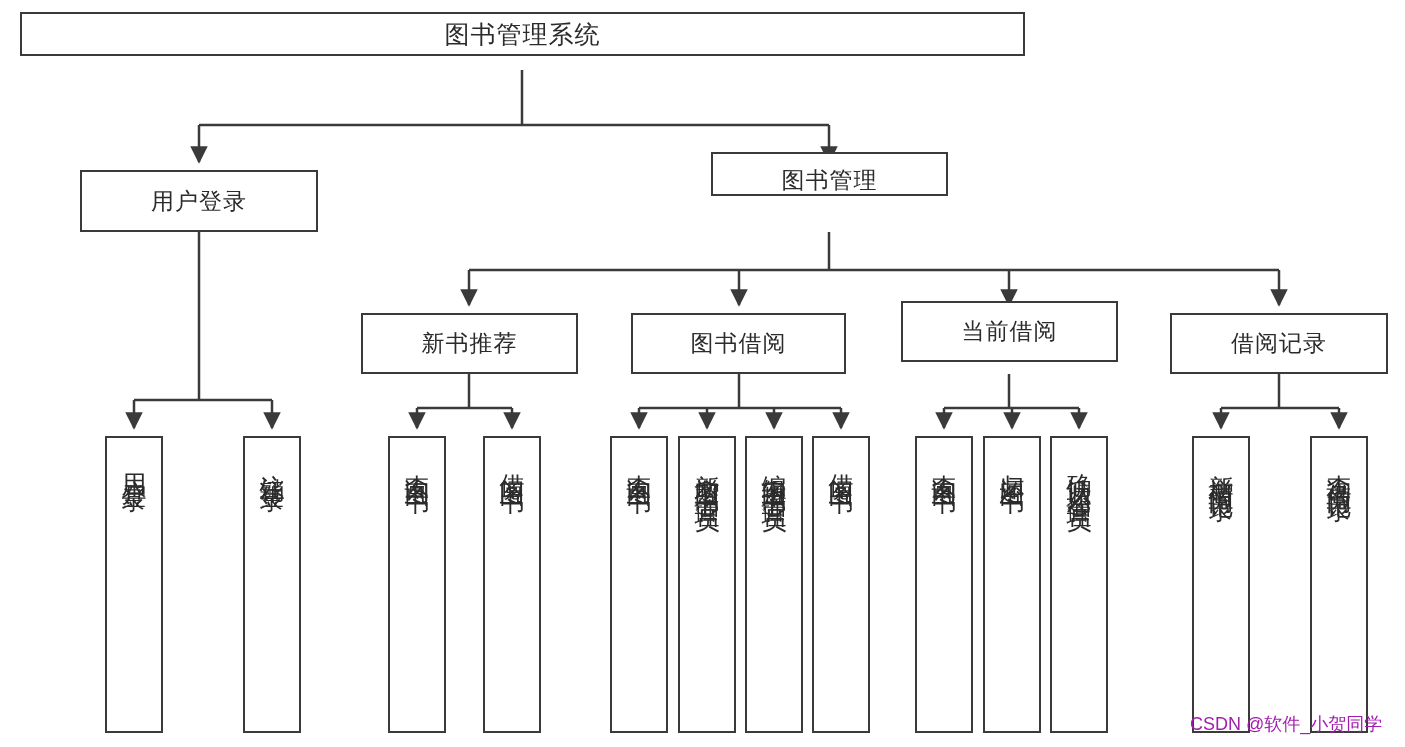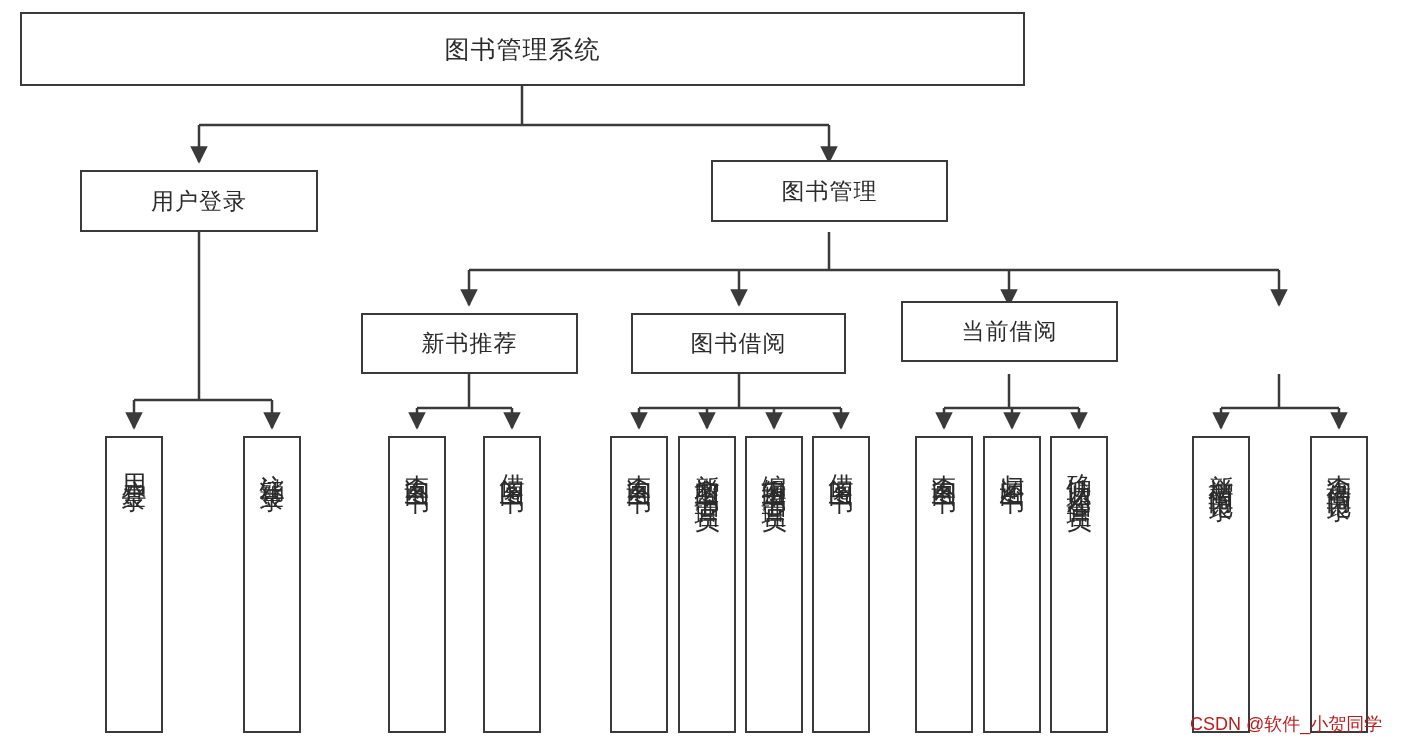--- a/index.html
+++ b/index.html
@@ -38,24 +38,24 @@
     justify-content:center;
     padding-top:16px;
   }
   .node.vert .label{
     writing-mode:vertical-rl;
     text-orientation:upright;
     font-size:25px;
     letter-spacing:5px;
     line-height:1;
   }
-  #title-node{left:20px;top:12px;width:1005px;height:74px;}
+  #title-node{left:20px;top:12px;width:1005px;height:44px;}
   #title-node .label{font-size:25px;}
   #node-user-login{left:80px;top:170px;width:238px;height:62px;}
-  #node-book-manage{left:711px;top:160px;width:237px;height:62px;}
+  #node-book-manage{left:711px;top:152px;width:237px;height:44px;align-items:flex-end;}
   #node-new-book{left:361px;top:313px;width:217px;height:61px;}
   #node-book-borrow{left:631px;top:313px;width:215px;height:61px;}
   #node-current-borrow{left:901px;top:301px;width:217px;height:61px;}
   #node-borrow-record{left:1170px;top:313px;width:218px;height:61px;}
   .leaf{top:436px;height:297px;}
   #leaf-user-login{left:105px;width:58px;}
   #leaf-user-logout{left:243px;width:58px;}
   #leaf-nb-query{left:388px;width:58px;}
   #leaf-nb-borrow{left:483px;width:58px;}
   #leaf-bb-query{left:610px;width:58px;}
@@ -64,21 +64,21 @@
   #leaf-bb-borrow{left:812px;width:58px;}
   #leaf-cb-query{left:915px;width:58px;}
   #leaf-cb-return{left:983px;width:58px;}
   #leaf-cb-confirm{left:1050px;width:58px;}
   #leaf-br-add{left:1192px;width:58px;}
   #leaf-br-query{left:1310px;width:58px;}
   #watermark{
     position:absolute;
     left:1190px;top:712px;
     font-size:18px;
-    color:#b91c1c;
+    color:#a21caf;
     white-space:nowrap;
     font-family:"Liberation Sans","DejaVu Sans",sans-serif;
   }
 </style>
 </head>
 <body>
 
 <div id="diagram-root">
 
   <svg class="connectors" viewBox="0 0 1405 747">
@@ -144,20 +144,23 @@
 
   <div class="node horiz" id="node-book-borrow">
     <span class="label">图书借阅</span>
   </div>
   <div class="node horiz" id="node-new-book">
     <span class="label">新书推荐</span>
   </div>
   <div class="node horiz" id="node-current-borrow">
     <span class="label">当前借阅</span>
   </div>
+  <div class="node horiz" id="node-borrow-record">
+    <span class="label">借阅记录</span>
+  </div>
 
   <div class="node vert leaf" id="leaf-user-login">
     <span class="label">用户登录</span>
   </div>
   <div class="node vert leaf" id="leaf-user-logout">
     <span class="label">注销登录</span>
   </div>
 
   <div class="node vert leaf" id="leaf-nb-query">
     <span class="label">查询图书</span>

